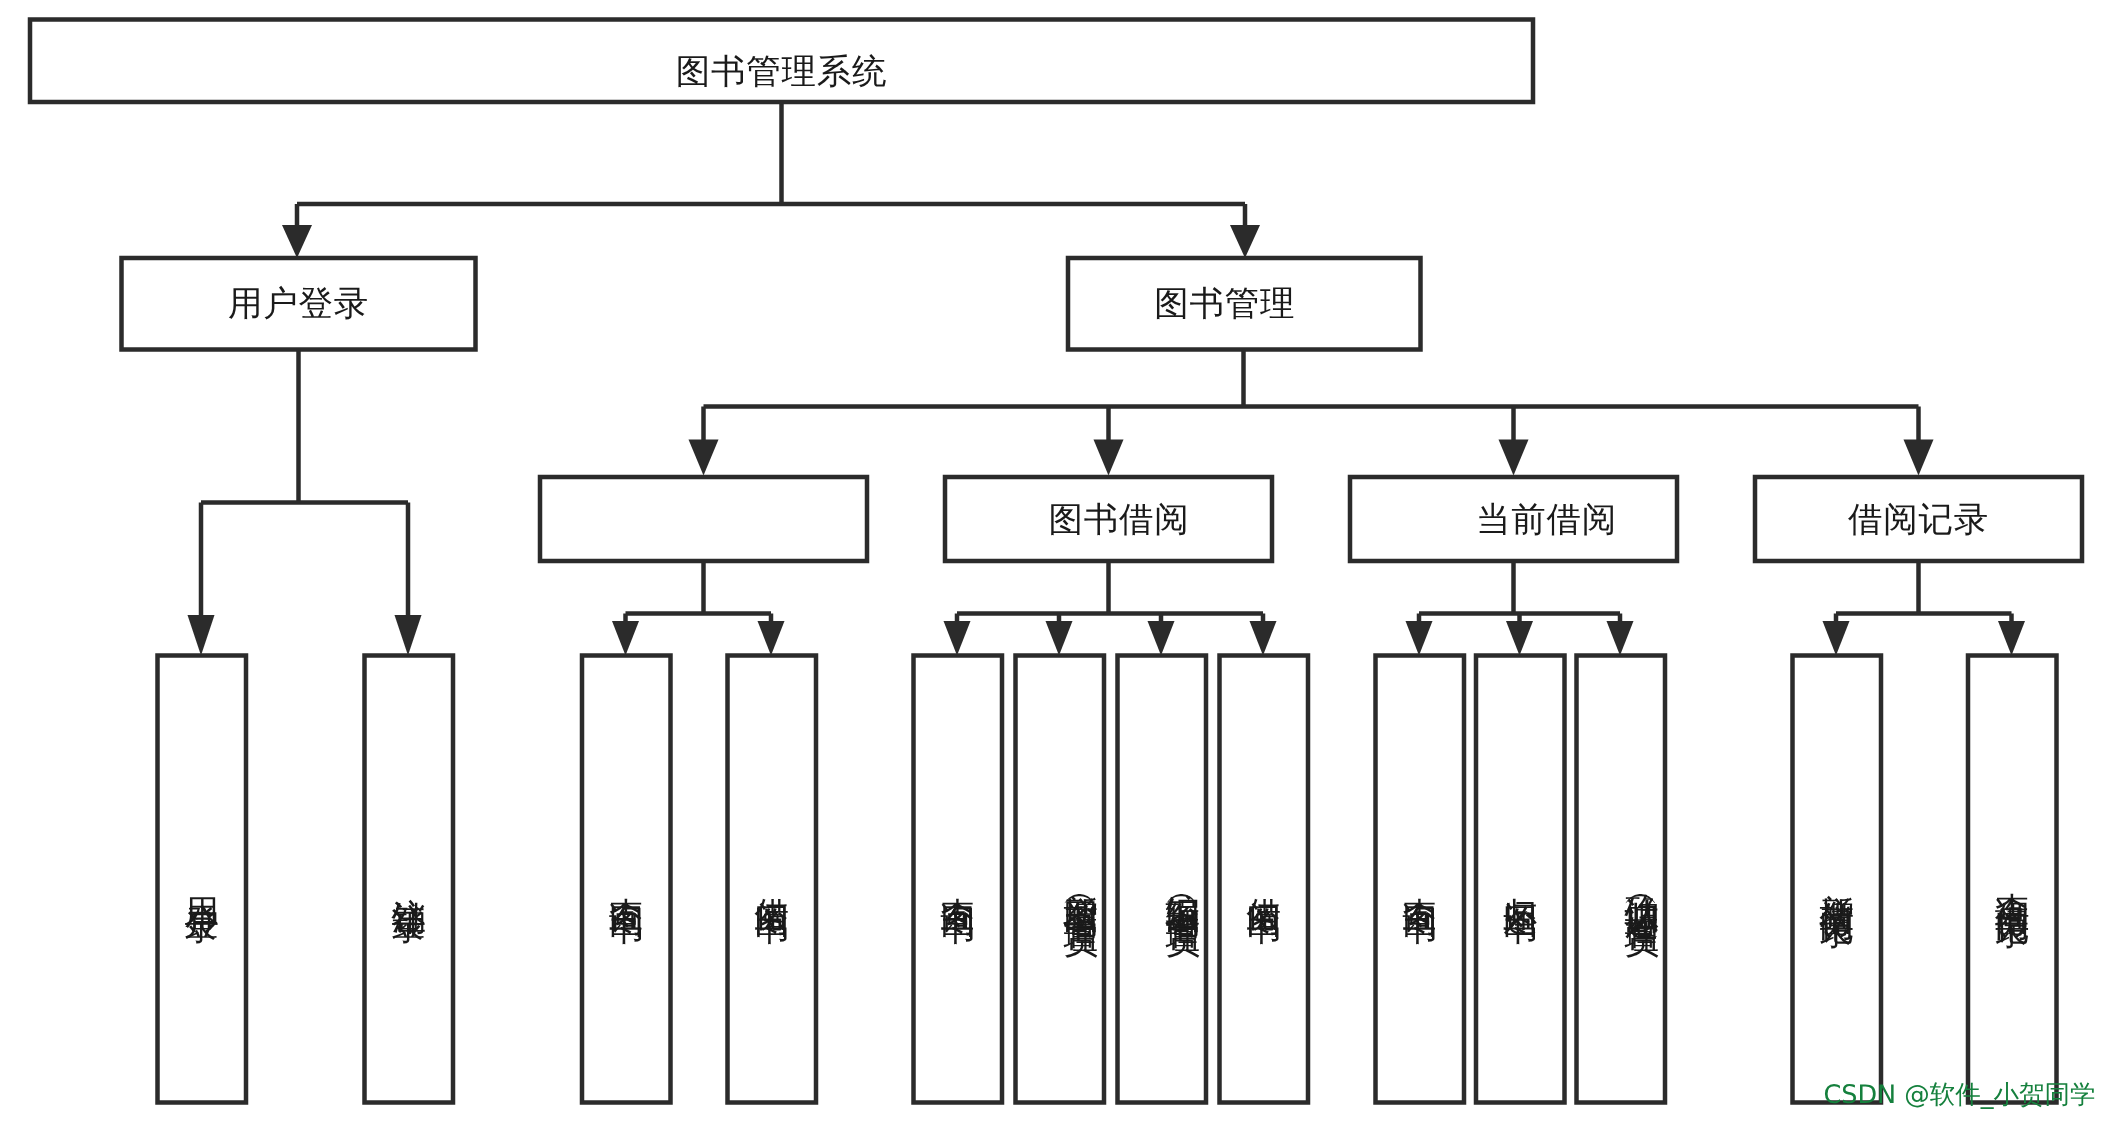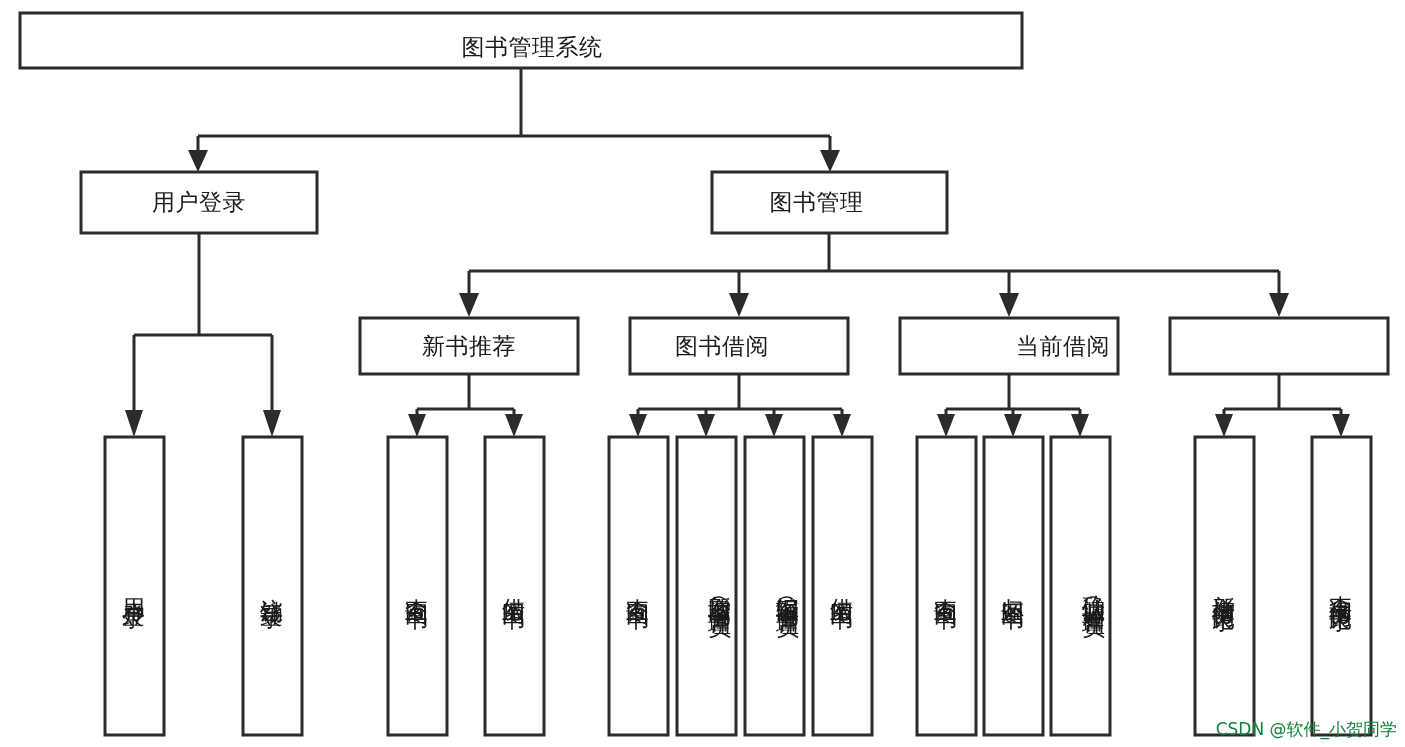--- a/index.html
+++ b/index.html
@@ -187,28 +187,28 @@
     <rect class="node-rect-thin" x="813" y="437" width="59" height="298"></rect>
 
     <rect class="node-rect-thin" x="917" y="437" width="59" height="298"></rect>
     <rect class="node-rect-thin" x="984" y="437" width="59" height="298"></rect>
     <rect class="node-rect-thin" x="1051" y="437" width="59" height="298"></rect>
 
     <rect class="node-rect-thin" x="1195" y="437" width="59" height="298"></rect>
     <rect class="node-rect-thin" x="1312" y="437" width="59" height="298"></rect>
   </svg>
 
-  <div class="node-label horiz" style="left:31px; top:13px; width:1002px; height:68px;text-align:right;">图书管理系统</div>
+  <div class="node-label horiz" style="left:20px; top:13px; width:1002px; height:68px;text-align:right;">图书管理系统</div>
 
   <div class="node-label horiz" style="left:81px; top:172px; width:236px; height:61px;">用户登录</div>
   <div class="node-label horiz" style="left:712px; top:172px; width:209px; height:61px;">图书管理</div>
 
-  <div class="node-label horiz" style="left:360px; top:318px; width:218px; height:56px;">新书推荐</div>
-  <div class="node-label horiz" style="left:608px; top:318px; width:228px; height:56px;">图书借阅</div>
-  <div class="node-label horiz" style="left:900px; top:318px; width:262px; height:56px;margin-left:32px;">当前借阅</div>
+  <div class="node-label horiz" style="left:632px; top:318px; width:228px; height:56px;">图书借阅</div>
+  <div class="node-label horiz" style="left:900px; top:318px; width:262px; height:56px;">当前借阅</div>
+  <div class="node-label horiz" style="left:1170px; top:318px; width:218px; height:56px;">借阅记录</div>
 
   <div class="node-label vert centered" style="left:105px; top:437px; width:59px; height:298px;">用户登录</div>
   <div class="node-label vert centered" style="left:243px; top:437px; width:59px; height:298px;">注销登录</div>
 
   <div class="node-label vert centered" style="left:388px; top:437px; width:59px; height:298px;">查询图书</div>
   <div class="node-label vert centered" style="left:485px; top:437px; width:59px; height:298px;">借阅图书</div>
 
   <div class="node-label vert centered" style="left:609px; top:437px; width:59px; height:298px;">查询图书</div>
   <div class="node-label vert" style="left:677px; top:437px; width:59px; height:298px;">新增图书（管理员）</div>
   <div class="node-label vert" style="left:745px; top:437px; width:59px; height:298px;">编辑图书（管理员）</div>

